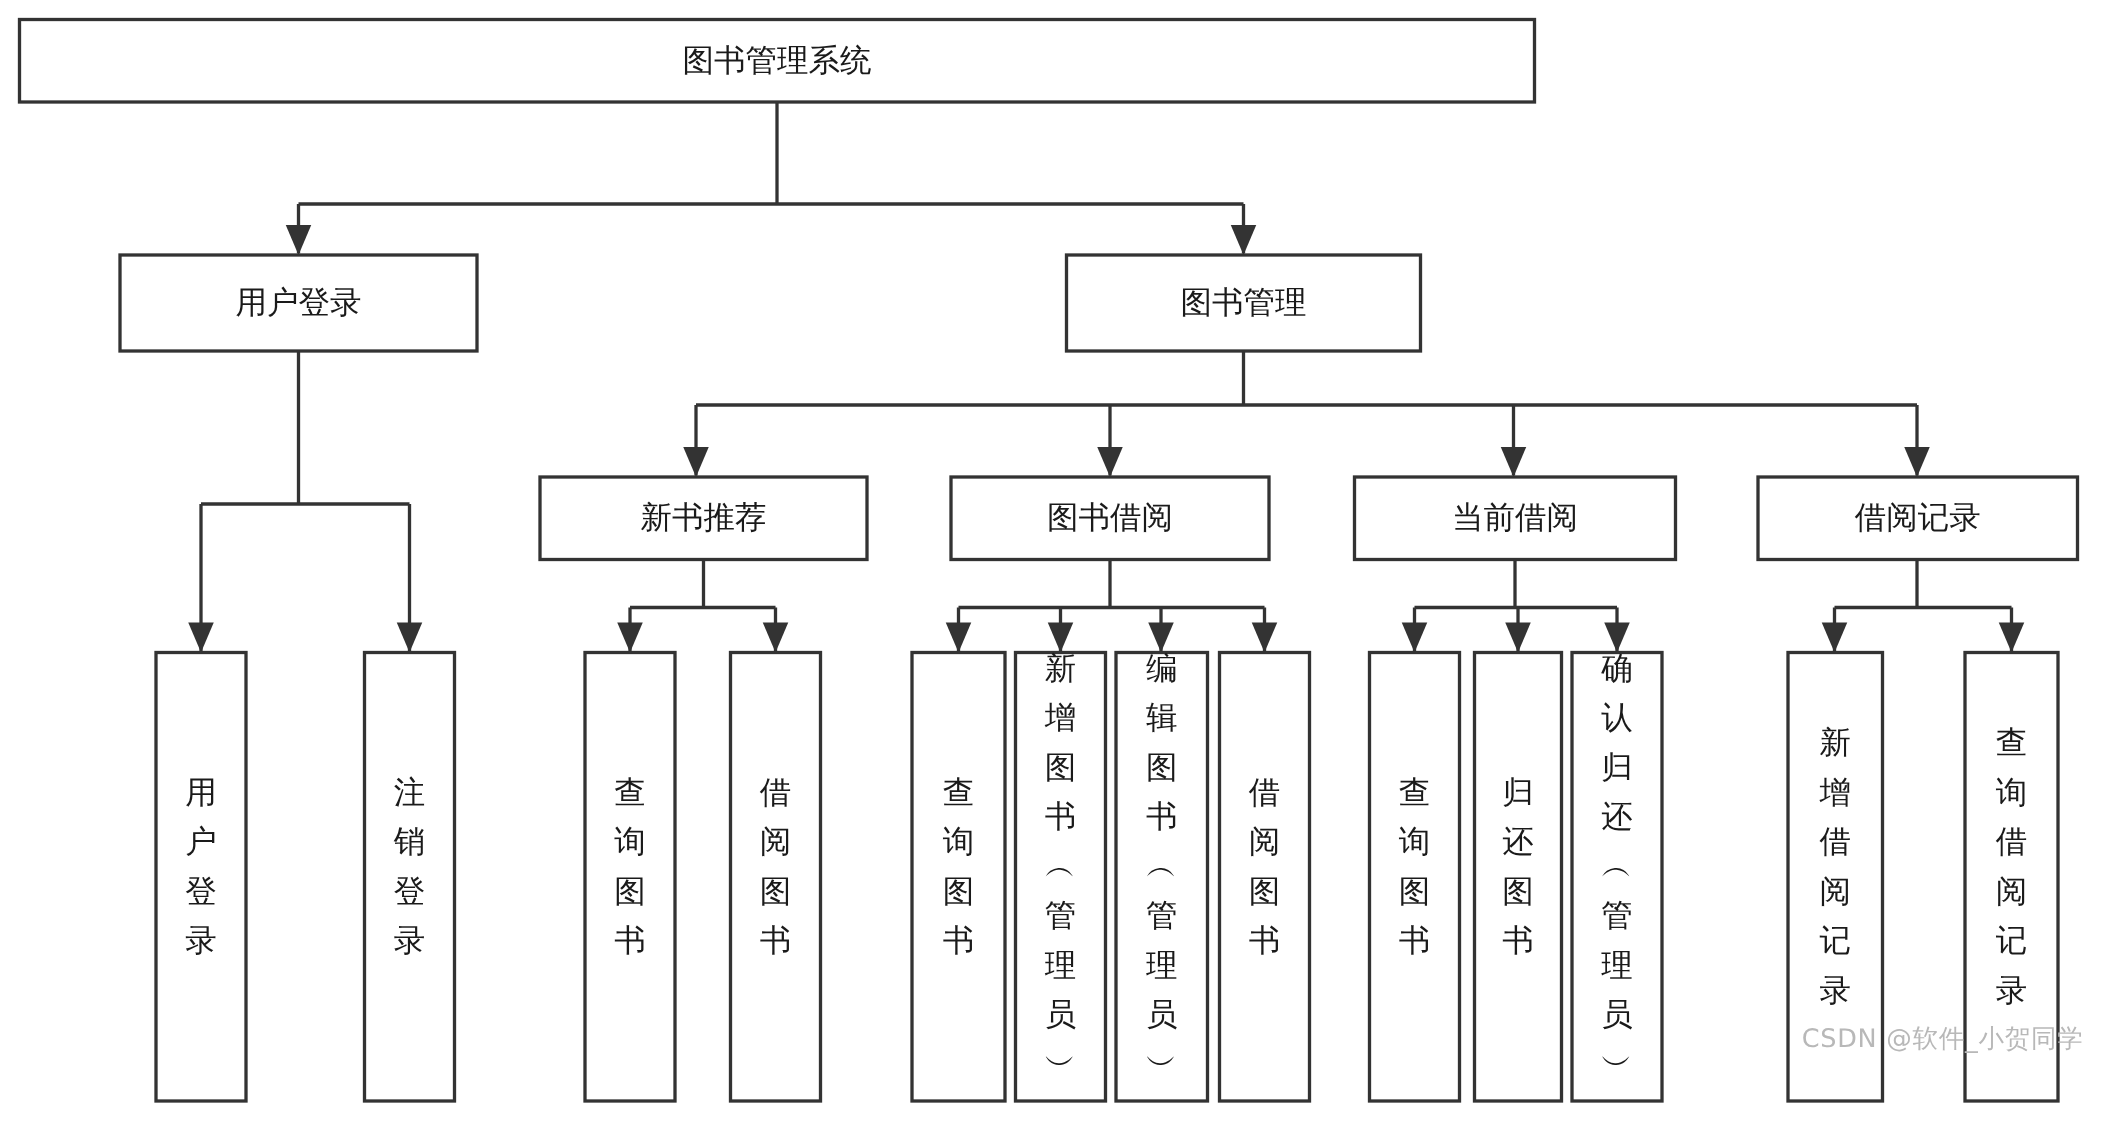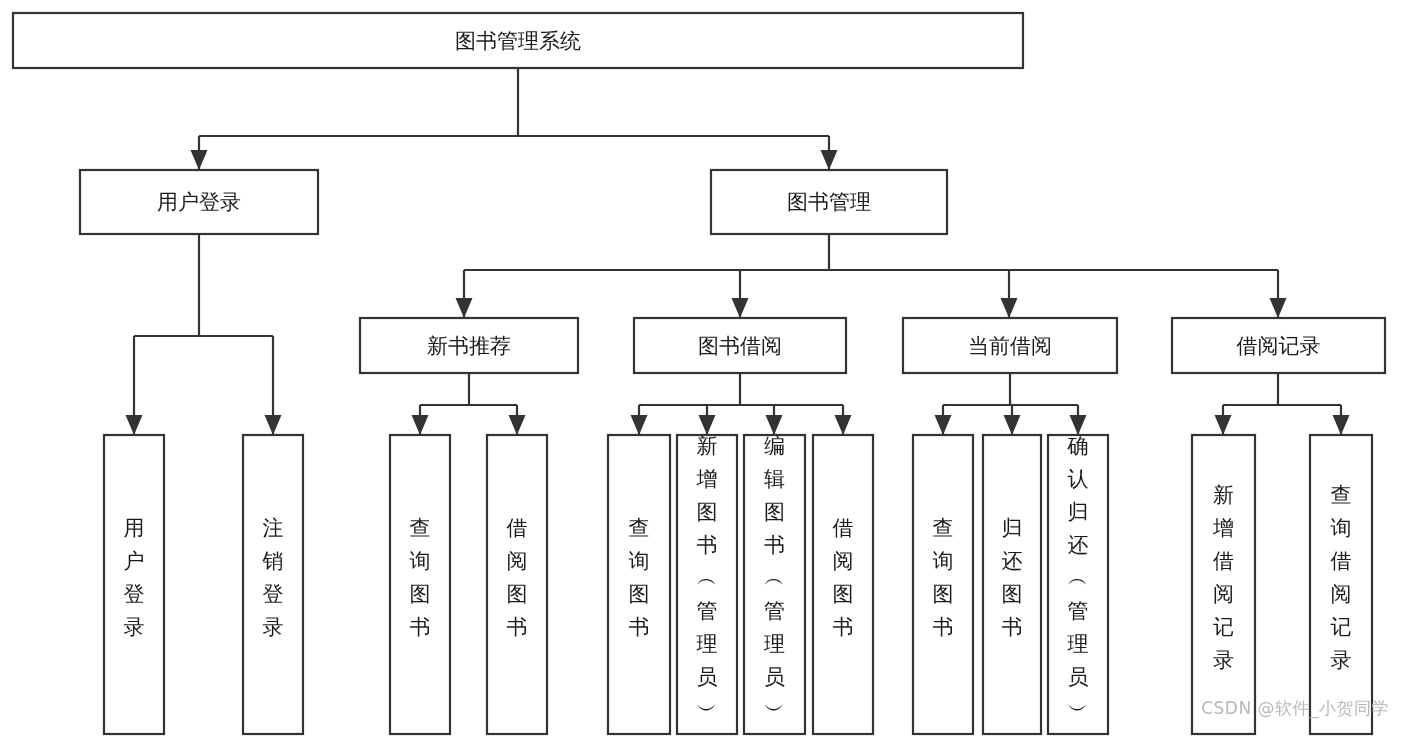--- a/index.html
+++ b/index.html
@@ -50,21 +50,21 @@
   }
   .node-label-v {
     font-family: "DejaVu Sans", "Liberation Sans", sans-serif;
     font-size: 21px;
     fill: #1a1a1a;
     text-anchor: middle;
   }
   .watermark {
     position: absolute;
     right: 16px;
-    bottom: 0;
+    bottom: 16px;
     font-family: "DejaVu Sans", "Liberation Sans", sans-serif;
     font-size: 17px;
     color: #b8b8b8;
     white-space: nowrap;
     letter-spacing: 0.5px;
     user-select: none;
   }
 </style>
 </head>
 <body>

